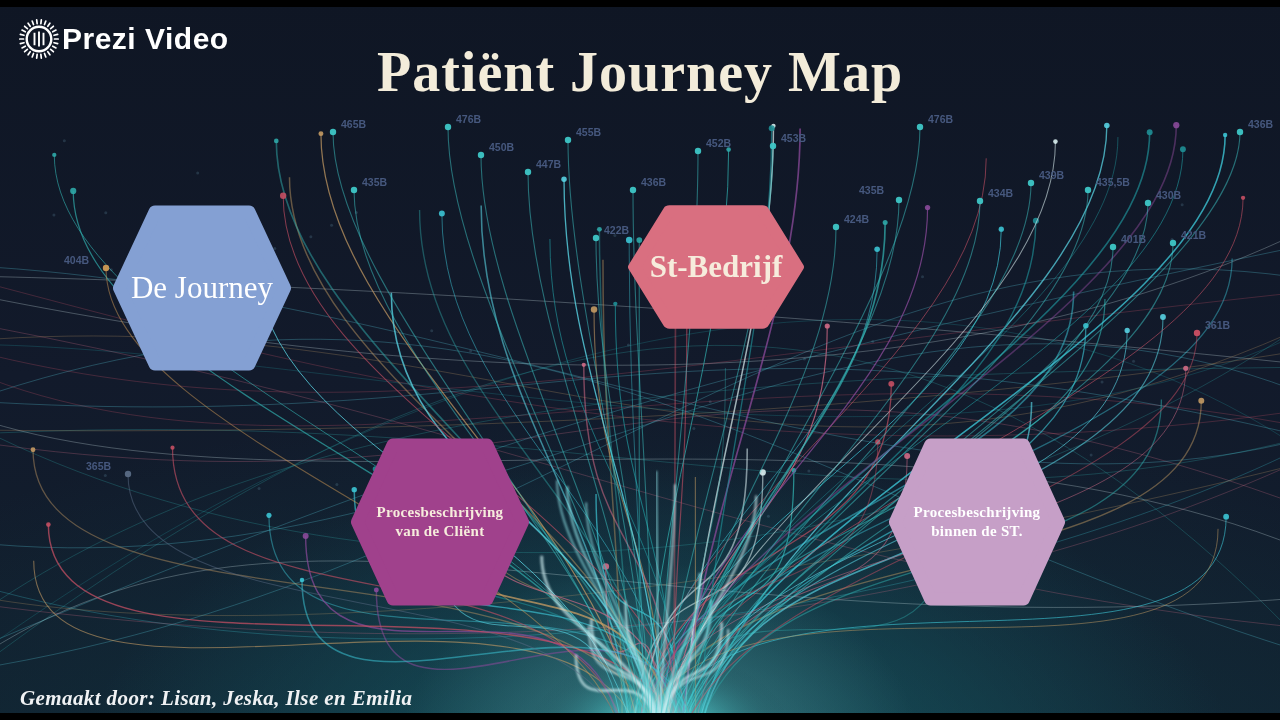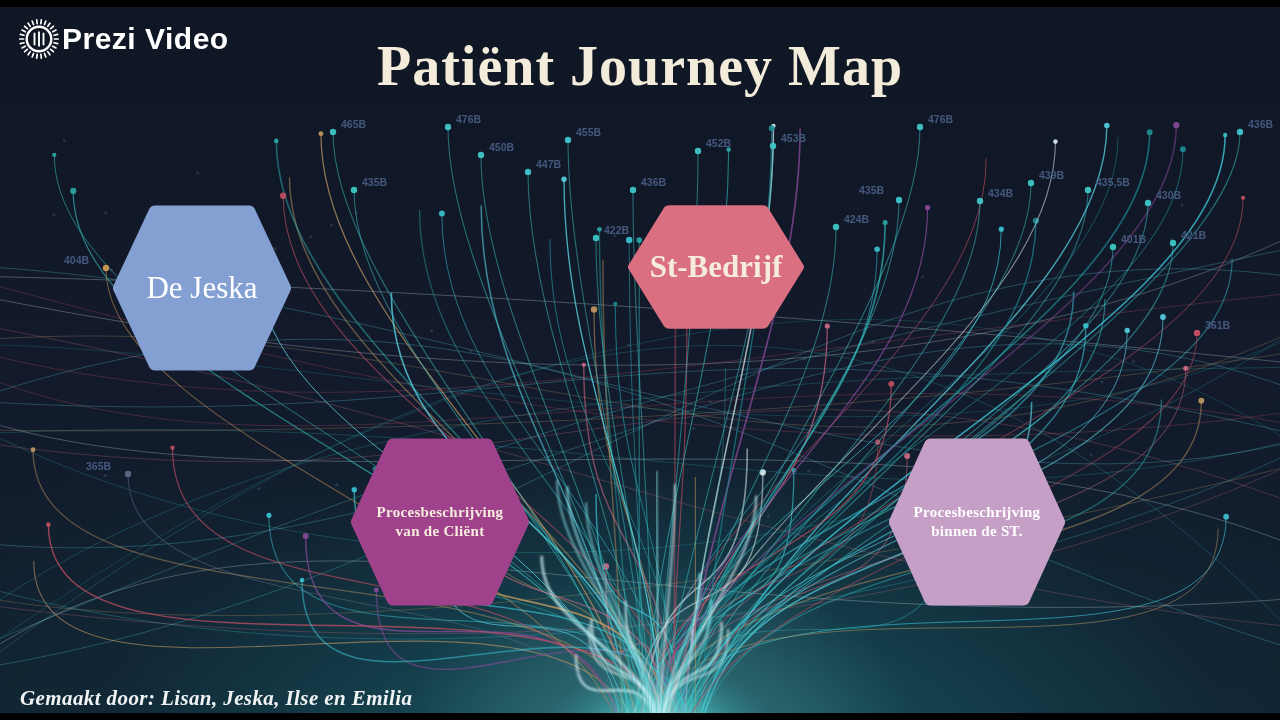--- a/index.html
+++ b/index.html
@@ -16,21 +16,21 @@
   .letterbox{position:absolute;left:0;width:1280px;height:7px;background:#000;z-index:60}
   #letterbox-top{top:0}
   #letterbox-bottom{bottom:0}
   #bg-viz{position:absolute;left:0;top:0;z-index:1}
   .node-label{font-family:"Liberation Sans","DejaVu Sans",sans-serif;font-size:10.5px;font-weight:700;fill:#46587e}
   .brand{
     position:absolute;top:16px;left:16px;display:flex;align-items:center;z-index:30;
     font-family:"Liberation Sans","DejaVu Sans",sans-serif;font-weight:700;color:#fff;font-size:30px;letter-spacing:.5px;
   }
   .page-title{
-    position:absolute;top:34px;left:0;width:100%;text-align:center;z-index:10;
+    position:absolute;top:40px;left:0;width:100%;text-align:center;z-index:10;
     font-size:56px;font-weight:700;color:#f3ecda;letter-spacing:1px;
   }
   .hex{position:absolute;z-index:5}
   .hex svg{position:absolute;left:0;top:0;width:100%;height:100%;overflow:visible}
   .hex-label{
     position:absolute;left:0;top:0;right:0;bottom:0;
     display:flex;align-items:center;justify-content:center;text-align:center;line-height:1.3;
   }
   .fs-lg{font-size:31px}
   .fs-sm{font-size:15px;font-weight:700;letter-spacing:.3px}
@@ -385,21 +385,21 @@
     </svg>
     <span>Prezi Video</span>
   </div>
 
   <h1 class="page-title">Patiënt Journey Map</h1>
 
   <div class="hex" style="left:112px;top:205px;width:180px;height:166px">
     <svg viewBox="0 0 180 166" preserveAspectRatio="none">
       <path d="M43 7 L137 7 L172.5 83 L137 159 L43 159 L7.5 83 Z" stroke-width="13" stroke-linejoin="round" fill="#84a0d3" stroke="#84a0d3"></path>
     </svg>
-    <div class="hex-label fs-lg w400 ink-white">De Jeska</div>
+    <div class="hex-label fs-lg w400 ink-white">De Journey</div>
   </div>
 
   <div class="hex" style="left:627px;top:205px;width:178px;height:124px">
     <svg viewBox="0 0 180 166" preserveAspectRatio="none">
       <path d="M43 7 L137 7 L172.5 83 L137 159 L43 159 L7.5 83 Z" stroke-width="13" stroke-linejoin="round" fill="#d96f80" stroke="#d96f80"></path>
     </svg>
     <div class="hex-label fs-lg w700 ink-cream">St-Bedrijf</div>
   </div>
 
   <div class="hex" style="left:350px;top:438px;width:180px;height:168px">

